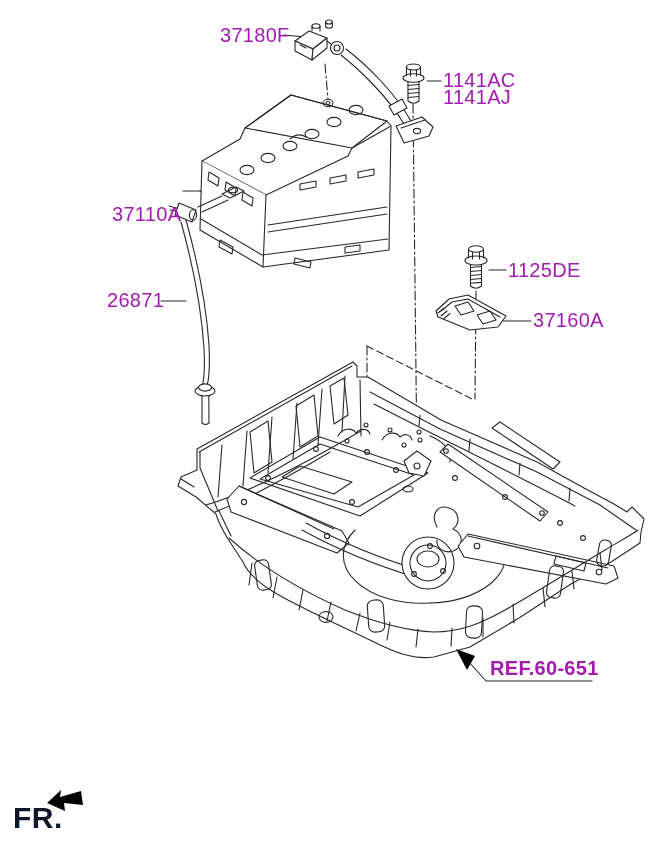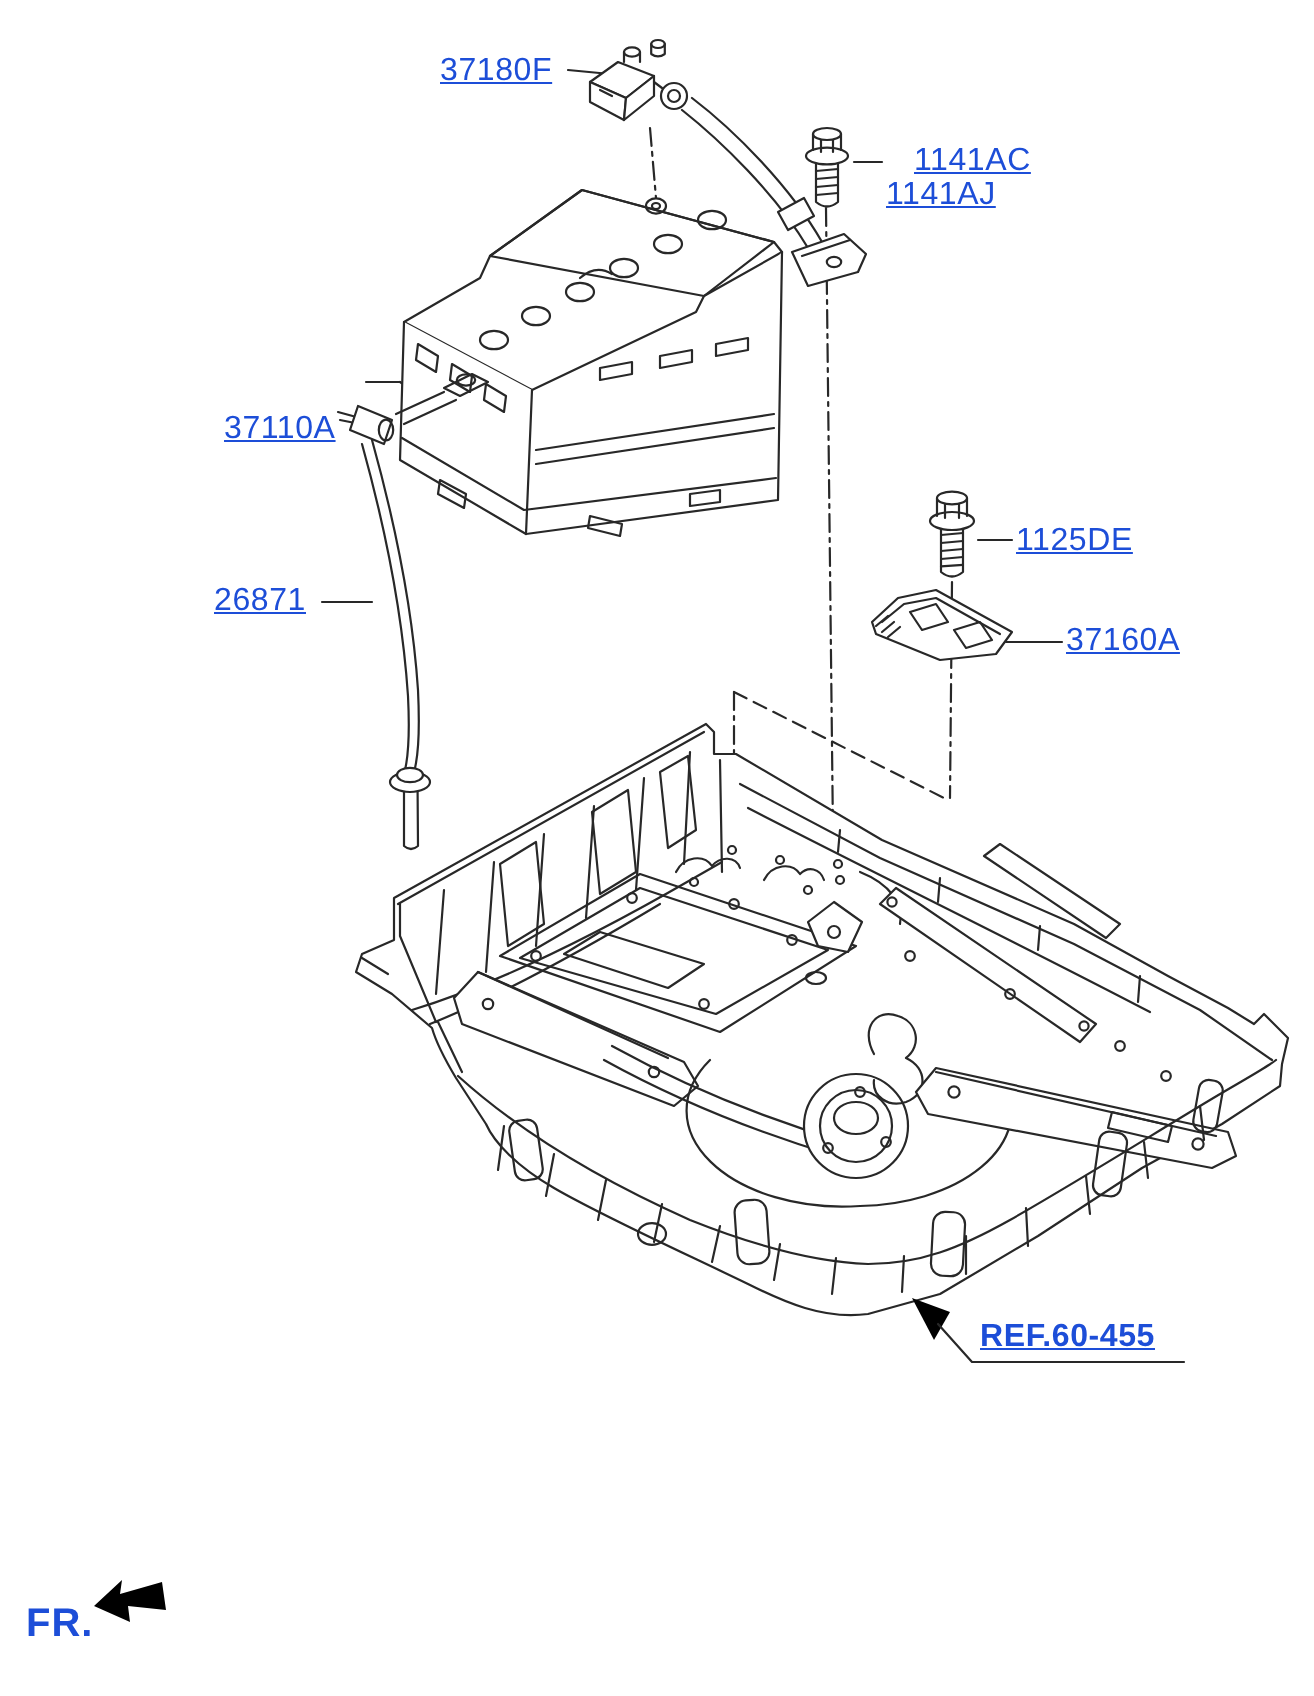--- a/index.html
+++ b/index.html
@@ -1,21 +1,21 @@
 <!DOCTYPE html>
 <html><head>
 <meta charset="utf-8">
 <style>
   html,body{margin:0;padding:0;background:#fff;}
   #stage{position:relative;width:657px;height:848px;background:#fff;overflow:hidden;
          font-family:"Liberation Sans", sans-serif;}
   #art{position:absolute;left:0;top:0;}
-  .label{position:absolute;font-size:16px;color:#1d4ed8;letter-spacing:.3px;white-space:nowrap;line-height:17px;text-decoration:underline;}
+  .label{position:absolute;font-size:20px;color:#a21caf;letter-spacing:.3px;white-space:nowrap;line-height:17px;}
   .label.bold{font-weight:bold;}
-  .fr{position:absolute;font-size:20px;font-weight:bold;color:#1d4ed8;letter-spacing:.5px;}
+  .fr{position:absolute;font-size:30px;font-weight:bold;color:#0f172a;letter-spacing:.5px;}
 </style>
 </head>
 <body>
 
 <div id="stage">
 
 <svg id="art" width="657" height="848" viewBox="0 0 657 848" fill="none" stroke="#282828" stroke-width="1.1" stroke-linecap="round" stroke-linejoin="round">
 
   <g stroke-dasharray="9 3 2 3">
     <path d="M325,64 L328,99"></path>
@@ -223,22 +223,22 @@
 
   <g>
     <path d="M456,649 L475,656 L467,670 Z" fill="#000" stroke="none"></path>
     <path d="M469,662 L486,681 L592,681"></path>
   </g>
 
   <path fill="#000" stroke="none" d="M47,803 L61,790 L60,797 L81,791 L83,805 L64,803 L65,811 Z"></path>
 </svg>
 
 <div class="label" style="left:220px;top:27px;">37180F</div>
-<div class="label" style="left:443px;top:72px;margin-left:14px;">1141AC</div>
+<div class="label" style="left:443px;top:72px;">1141AC</div>
 <div class="label" style="left:443px;top:89px;text-align:right;">1141AJ</div>
 <div class="label" style="left:112px;top:182px;margin-top:24px;">37110A</div>
 <div class="label" style="left:107px;top:292px;">26871</div>
 <div class="label" style="left:508px;top:262px;">1125DE</div>
 <div class="label" style="left:533px;top:312px;text-align:center;">37160A</div>
-<div class="label bold" style="left:490px;top:660px;">REF.60-455</div>
+<div class="label bold" style="left:490px;top:660px;">REF.60-651</div>
 <div class="fr" style="left:13px;top:801px;">FR.</div>
 
 </div>
 
 </body></html>

